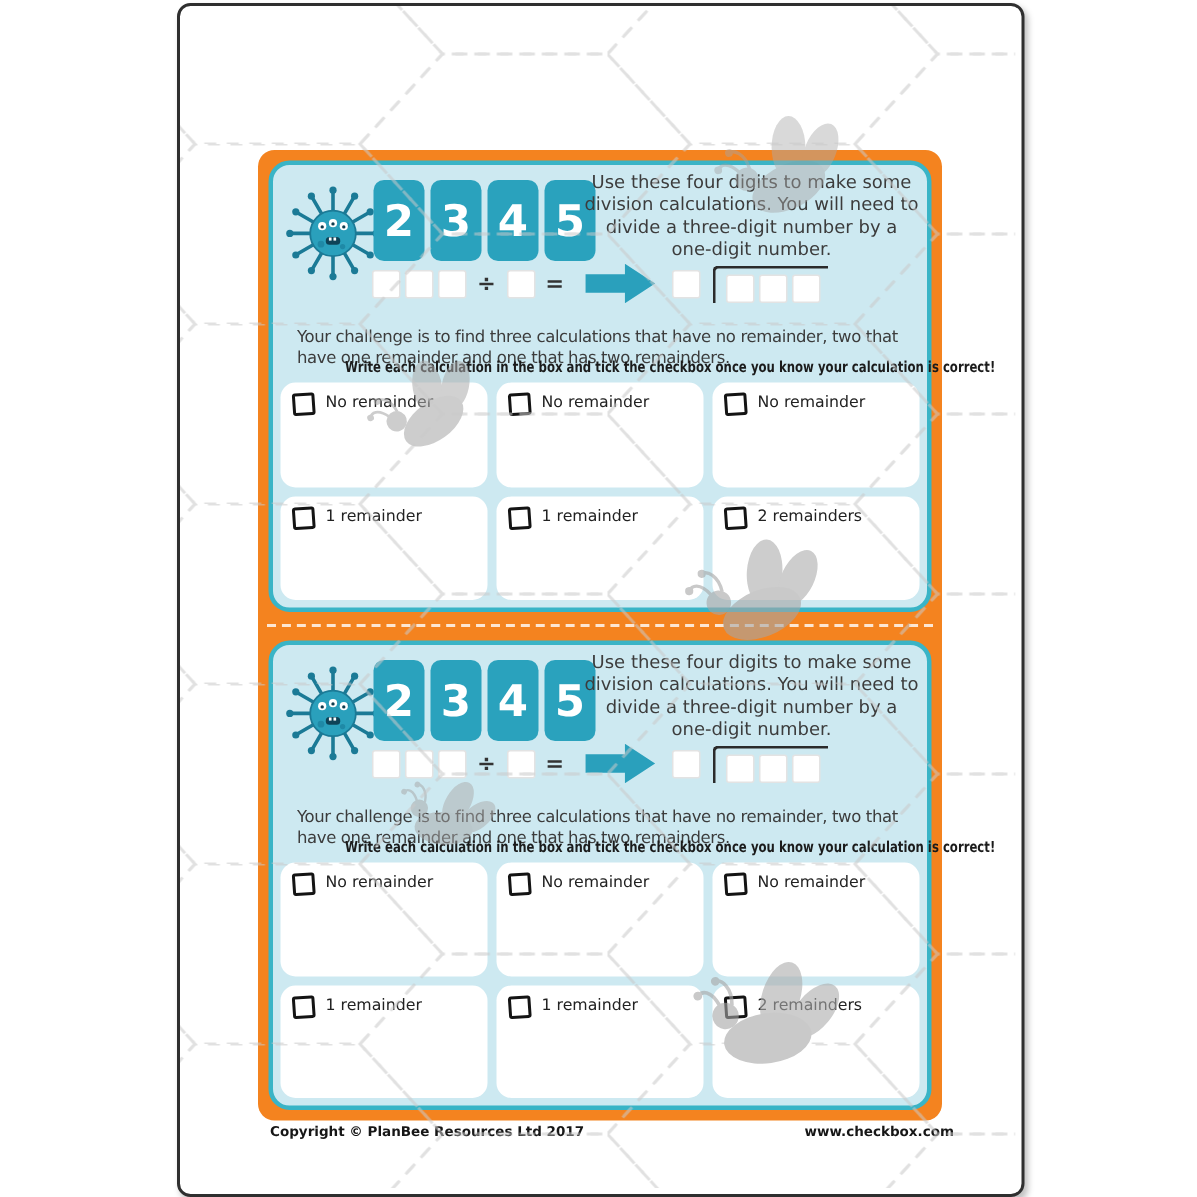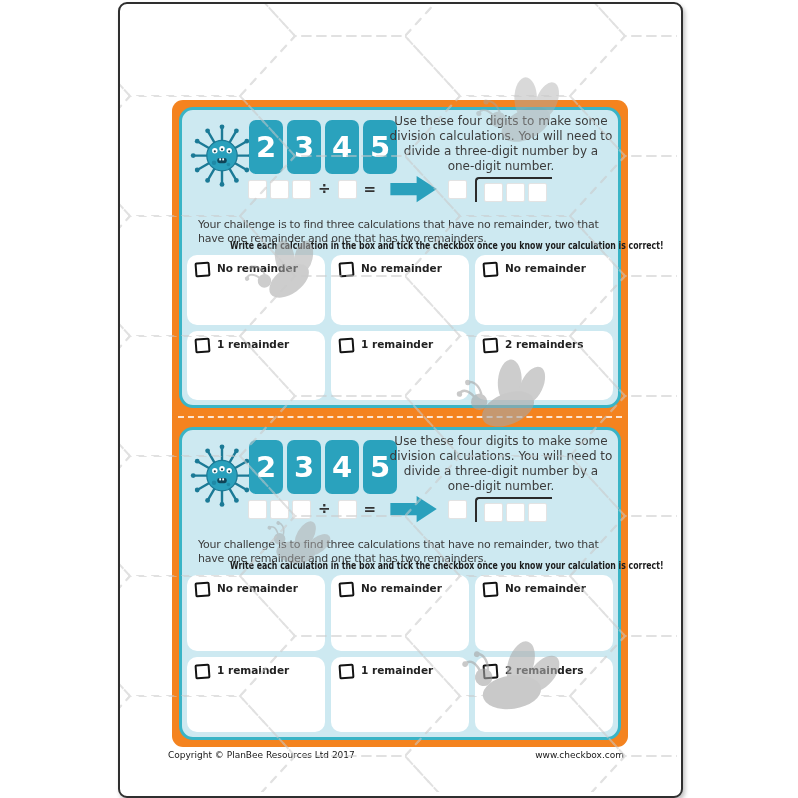--- a/index.html
+++ b/index.html
@@ -34,29 +34,29 @@
   .op{font-size:15px;font-weight:bold;color:#333333;margin:0 4px;}
   .arrow{width:50px;height:28px;margin:0 6px;}
   .bracket{margin-left:5px;border-top:2.5px solid #2B2B2B;border-left:2.5px solid #2B2B2B;
            border-top-left-radius:4px;padding:4px 5px 0 7px;display:flex;gap:3px;}
   .challenge{position:absolute;left:4px;right:4px;top:96px;margin:12px;text-align:left;
              font-size:11px;letter-spacing:-0.25px;line-height:1.3;color:#3C3C3C;}
   .note{position:absolute;left:0;right:0;top:130px;margin:0;text-align:center;font-size:10px;
         font-weight:bold;color:#1B1B1B;white-space:nowrap;transform:scaleX(0.78);
         transform-origin:center;}
   .grid{position:absolute;left:5px;right:5px;top:145px;bottom:5px;display:grid;
-        grid-template-columns:repeat(3,1fr);grid-template-rows:1fr 1fr;gap:6px;font-weight:bold;}
+        grid-template-columns:repeat(3,1fr);grid-template-rows:1fr 1fr;gap:6px;}
   .cell{background:#ffffff;border-radius:10px;padding:6px 8px;display:flex;
         align-items:flex-start;}
   .checkbox{width:11px;height:11px;border:2px solid #141414;border-radius:2px;margin-right:7px;
             margin-top:1px;flex:0 0 auto;transform:rotate(-4deg);background:#ffffff;}
   .cell-label{font-size:10.5px;color:#222222;padding-top:1px;}
   
-  .footer{position:absolute;left:48px;width:456px;top:746px;display:flex;
-          justify-content:space-between;font-size:9px;font-weight:normal;color:#161616;z-index:5;align-items:flex-end;}
+  .footer{position:absolute;left:60px;width:456px;top:746px;display:flex;
+          justify-content:space-between;font-size:9px;font-weight:bold;color:#161616;z-index:5;align-items:flex-end;}
   
   .fly{position:absolute;z-index:40;pointer-events:none;}
   .fly-a{left:350px;top:70px;width:112px;height:78px;opacity:.45;transform:rotate(-8deg);}
   .fly-b{left:120px;top:233px;width:95px;height:68px;opacity:.55;transform:rotate(-18deg);}
   .fly-c{left:330px;top:352px;width:118px;height:82px;opacity:.6;transform:rotate(-4deg);}
   .fly-d{left:136px;top:512px;width:88px;height:58px;opacity:.5;transform:rotate(22deg);}
   .fly-e{left:332px;top:632px;width:128px;height:88px;opacity:.6;transform:rotate(10deg);}
   
   .hex-overlay{position:absolute;left:0;top:0;z-index:50;pointer-events:none;}
 </style>

